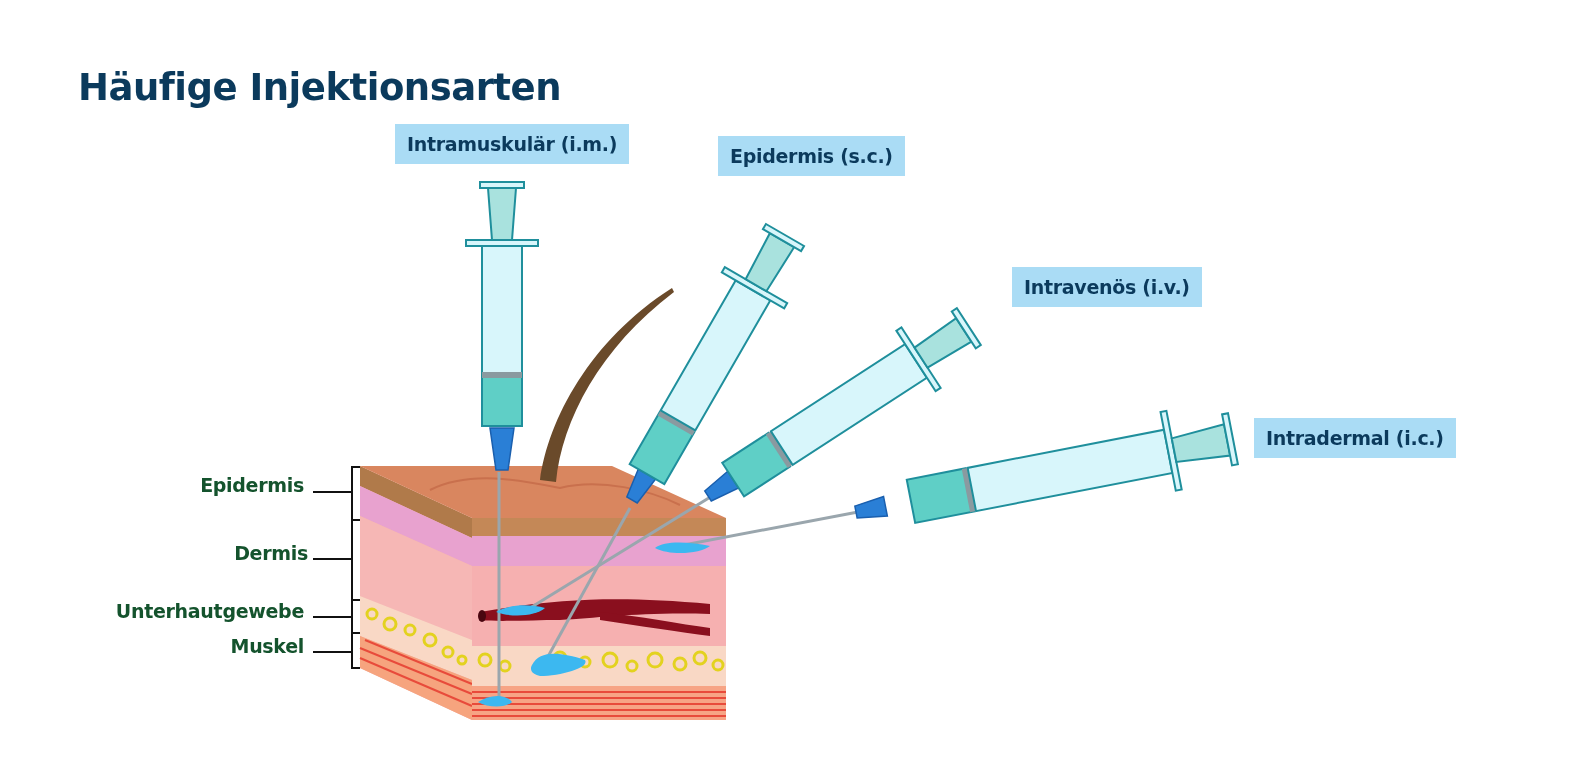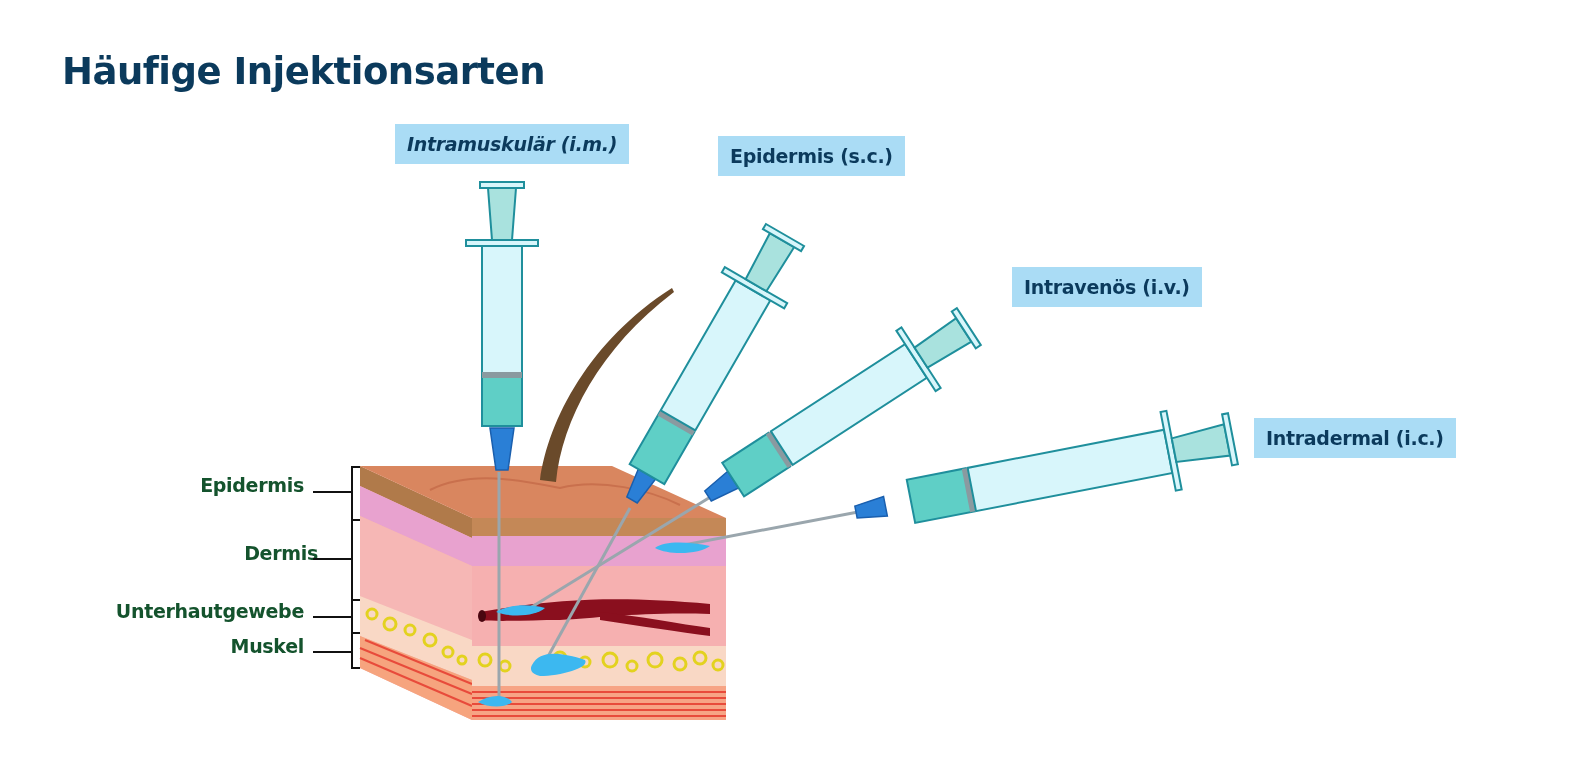--- a/index.html
+++ b/index.html
@@ -1,38 +1,38 @@
 <!DOCTYPE html>
 <html><head>
 <meta charset="utf-8">
 <style>
   html, body { margin:0; padding:0; background:#ffffff; }
   body { width:1575px; height:772px; position:relative; overflow:hidden;
          font-family:"DejaVu Sans", "Liberation Sans", sans-serif; }
   .title { position:absolute; left:62px; top:50px; font-size:37px; font-weight:bold;
-           color:#0b3a5c; letter-spacing:-0.5px; margin:0; }
+           color:#0b3a5c; letter-spacing:-0.5px; margin:16px; }
   .tag { position:absolute; background:#aadcf5; color:#0b3a5c; font-weight:bold;
          font-size:19px; padding:0 12px; height:40px; line-height:40px; white-space:nowrap;
          letter-spacing:-0.3px; }
   .layer-label { position:absolute; color:#14532d; font-weight:bold; font-size:19px;
                  text-align:right; width:260px; white-space:nowrap; letter-spacing:-0.3px; }
   svg.art { position:absolute; left:0; top:0; }
 </style>
 </head>
 <body>
 
 <h1 class="title">Häufige Injektionsarten</h1>
 
-<div class="tag" style="left:395px;top:124px;font-style:italic;">Intramuskulär (i.m.)</div>
+<div class="tag" style="left:395px;top:124px;">Intramuskulär (i.m.)</div>
 <div class="tag" style="left:718px;top:136px;">Epidermis (s.c.)</div>
 <div class="tag" style="left:1012px;top:267px;">Intravenös (i.v.)</div>
 <div class="tag" style="left:1254px;top:418px;text-align:center;">Intradermal (i.c.)</div>
 
 <div class="layer-label" style="left:44px;top:474px;">Epidermis</div>
-<div class="layer-label" style="left:58px;top:542px;">Dermis</div>
+<div class="layer-label" style="left:48px;top:542px;">Dermis</div>
 <div class="layer-label" style="left:44px;top:600px;">Unterhautgewebe</div>
 <div class="layer-label" style="left:44px;top:635px;">Muskel</div>
 
 <svg class="art" width="1575" height="772" viewBox="0 0 1575 772">
   <defs>
     <g id="syringe">
 
       <line x1="0" y1="0" x2="-1" y2="0" stroke="#9aa"></line>
     </g>
   </defs>

